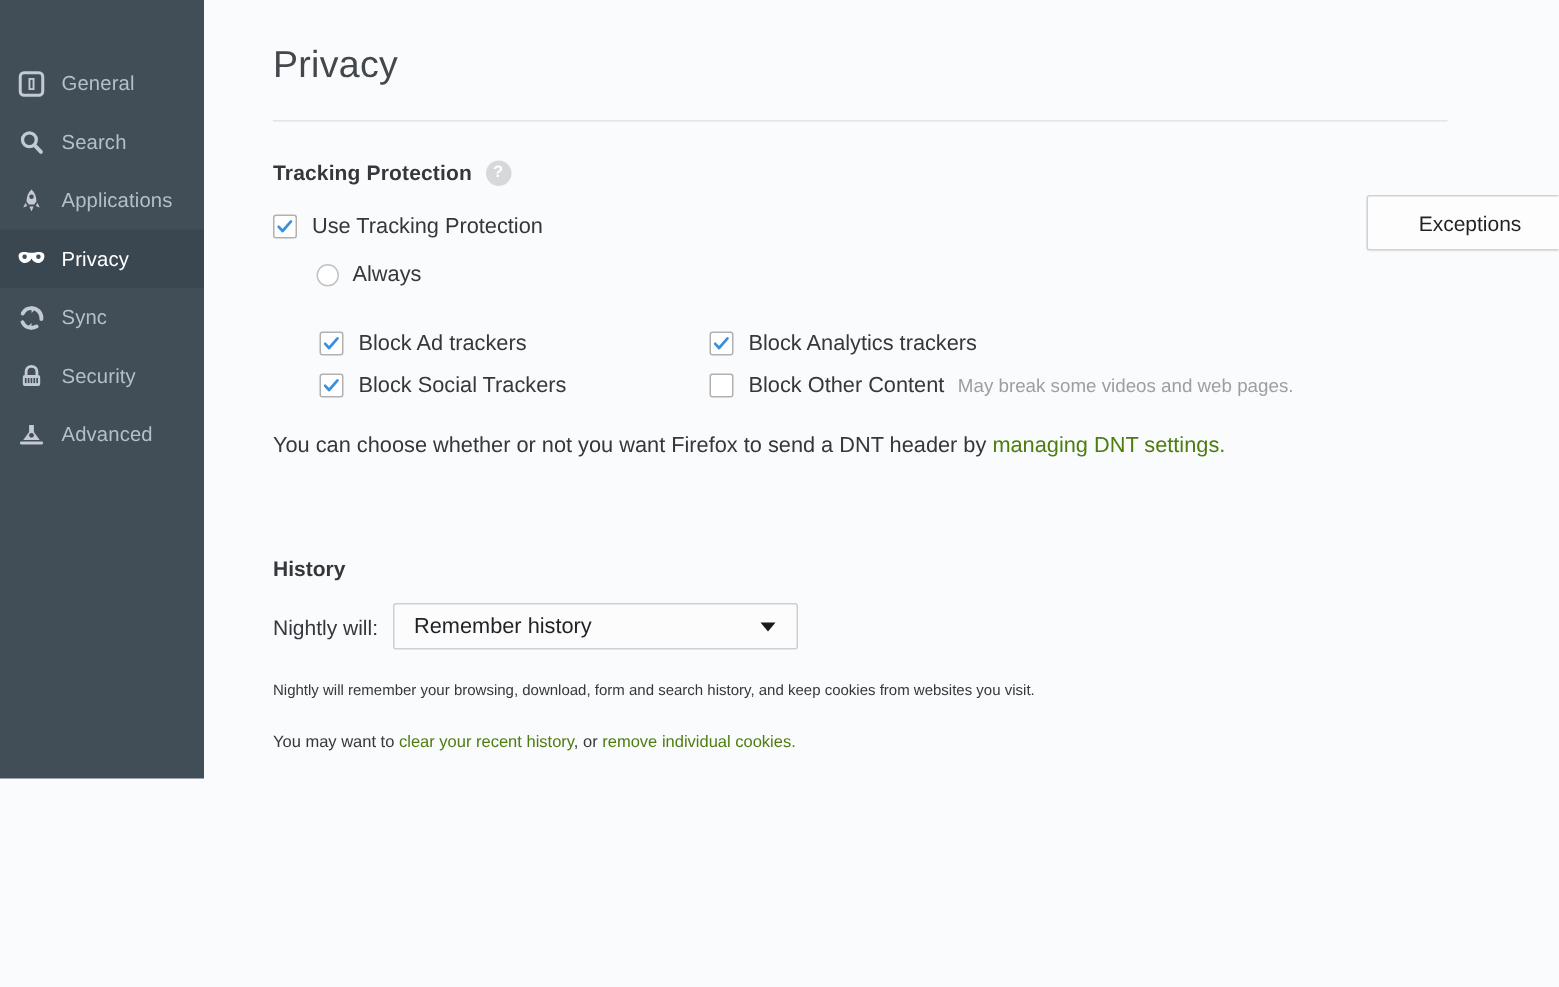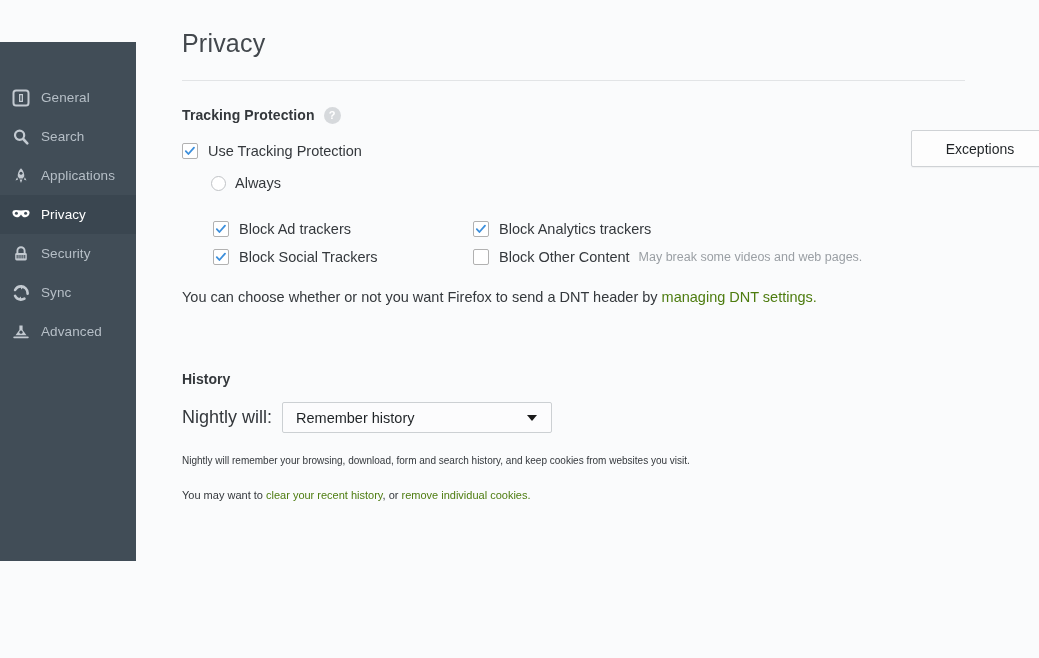--- a/index.html
+++ b/index.html
@@ -20,21 +20,20 @@
   }
 
   
   .sidebar {
     width: 136px;
     height: 519px;
     background: #414d57;
     flex: 0 0 136px;
     padding-top: 36px;
     position: relative;
-    margin-top: 42px;
   }
   .nav-item {
     display: flex;
     align-items: center;
     height: 39px;
     padding-left: 9px;
     color: #b6bfc7;
     font-size: 13.5px;
     letter-spacing: 0.1px;
     cursor: default;
@@ -179,21 +178,21 @@
   }
 
   .history-section { margin-top: 63px; }
   .history-head {
     font-size: 14px;
     font-weight: bold;
     color: #34383c;
     margin-bottom: 15px;
   }
   .history-row { display: flex; align-items: center; }
-  .history-row-label { font-size: 18px; color: #34383c; margin-right: 10px; }
+  .history-row-label { font-size: 14px; color: #34383c; margin-right: 10px; }
   .select {
     width: 270px;
     height: 31px;
     border: 1px solid #ccd0d3;
     background: #fcfcfd;
     border-radius: 2px;
     display: flex;
     align-items: center;
     padding: 0 10px 0 13px;
     font-size: 14.5px;
@@ -278,43 +277,43 @@
           <circle cx="5.4" cy="7.2" r="1.5" fill="#414d57"></circle>
           <circle cx="14.6" cy="7.2" r="1.5" fill="#414d57"></circle>
         </svg>
       </span>
       <span class="nav-label">Privacy</span>
     </div>
 
     <div class="nav-item">
       <span class="nav-icon">
         <svg width="18" height="18" viewBox="0 0 18 18">
+          <path d="M9 2.4 a6.6 6.6 0 0 1 6.6 6.6 a6.6 6.6 0 0 1 -6.6 6.6 a6.6 6.6 0 0 1 -6.6 -6.6 a6.6 6.6 0 0 1 6.6 -6.6 z" fill="none" stroke="#c3cad1" stroke-width="2.6" stroke-dasharray="11 6" stroke-linecap="round"></path>
+          <path d="M9 0.8 l2.6 2.4 l-2.6 2.4 z" fill="#c3cad1"></path>
+          <path d="M9 17.2 l-2.6 -2.4 l2.6 -2.4 z" fill="#c3cad1"></path>
+        </svg>
+      </span>
+      <span class="nav-label">Sync</span>
+    </div>
+
+    <div class="nav-item">
+      <span class="nav-icon">
+        <svg width="18" height="18" viewBox="0 0 18 18">
           <path d="M5.4 8 v-2.2 a3.6 3.6 0 0 1 7.2 0 v2.2" fill="none" stroke="#c3cad1" stroke-width="1.9"></path>
           <rect x="3.2" y="8" width="11.6" height="7.4" rx="1.4" fill="#c3cad1"></rect>
           <g fill="#414d57">
             <rect x="4.6" y="10" width="1.1" height="3.4"></rect>
             <rect x="6.5" y="10" width="1.1" height="3.4"></rect>
             <rect x="8.4" y="10" width="1.1" height="3.4"></rect>
             <rect x="10.3" y="10" width="1.1" height="3.4"></rect>
             <rect x="12.2" y="10" width="1.1" height="3.4"></rect>
           </g>
         </svg>
       </span>
       <span class="nav-label">Security</span>
-    </div>
-
-    <div class="nav-item">
-      <span class="nav-icon">
-        <svg width="18" height="18" viewBox="0 0 18 18">
-          <path d="M9 2.4 a6.6 6.6 0 0 1 6.6 6.6 a6.6 6.6 0 0 1 -6.6 6.6 a6.6 6.6 0 0 1 -6.6 -6.6 a6.6 6.6 0 0 1 6.6 -6.6 z" fill="none" stroke="#c3cad1" stroke-width="2.6" stroke-dasharray="11 6" stroke-linecap="round"></path>
-          <path d="M9 0.8 l2.6 2.4 l-2.6 2.4 z" fill="#c3cad1"></path>
-          <path d="M9 17.2 l-2.6 -2.4 l2.6 -2.4 z" fill="#c3cad1"></path>
-        </svg>
-      </span>
-      <span class="nav-label">Sync</span>
     </div>
 
     <div class="nav-item">
       <span class="nav-icon">
         <svg width="18" height="18" viewBox="0 0 18 18">
           <path d="M7.4 2.4 h3.2 v4.6 l3.9 5.3 h-11 l3.9 -5.3 z" fill="#c3cad1"></path>
           <path d="M2.2 13.4 h13.6 a0.9 0.9 0 0 1 0 1.9 h-13.6 a0.9 0.9 0 0 1 0 -1.9 z" fill="#c3cad1"></path>
           <circle cx="9" cy="9.2" r="1.6" fill="#414d57"></circle>
         </svg>
       </span>

